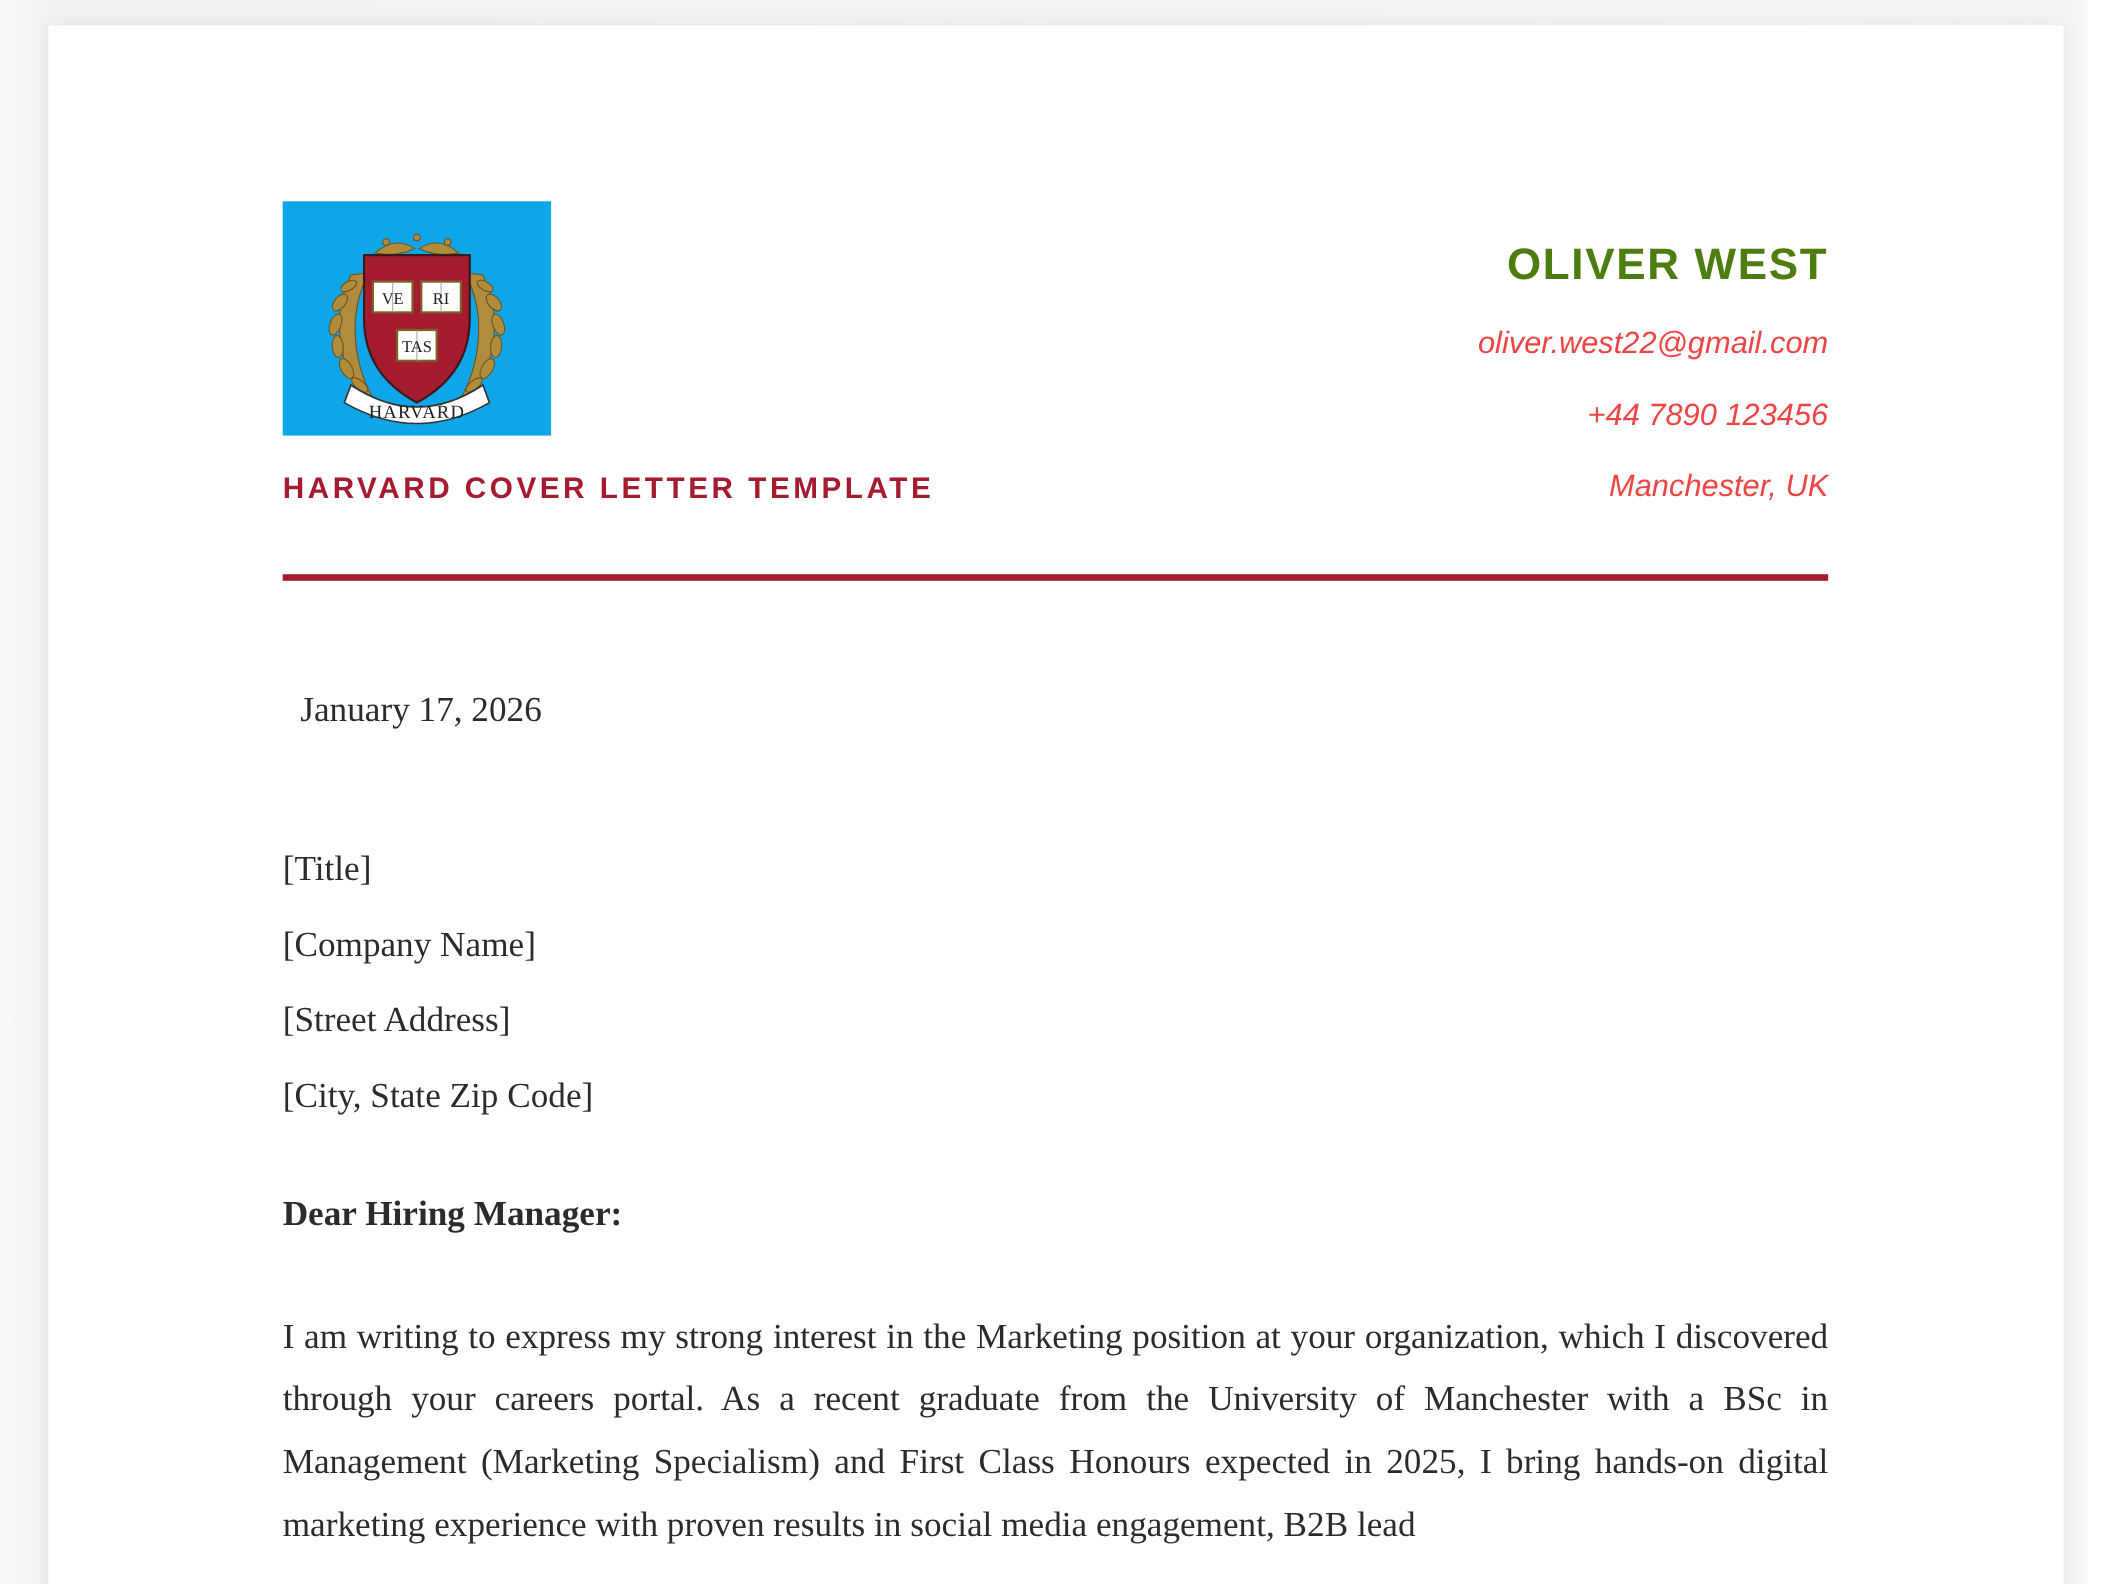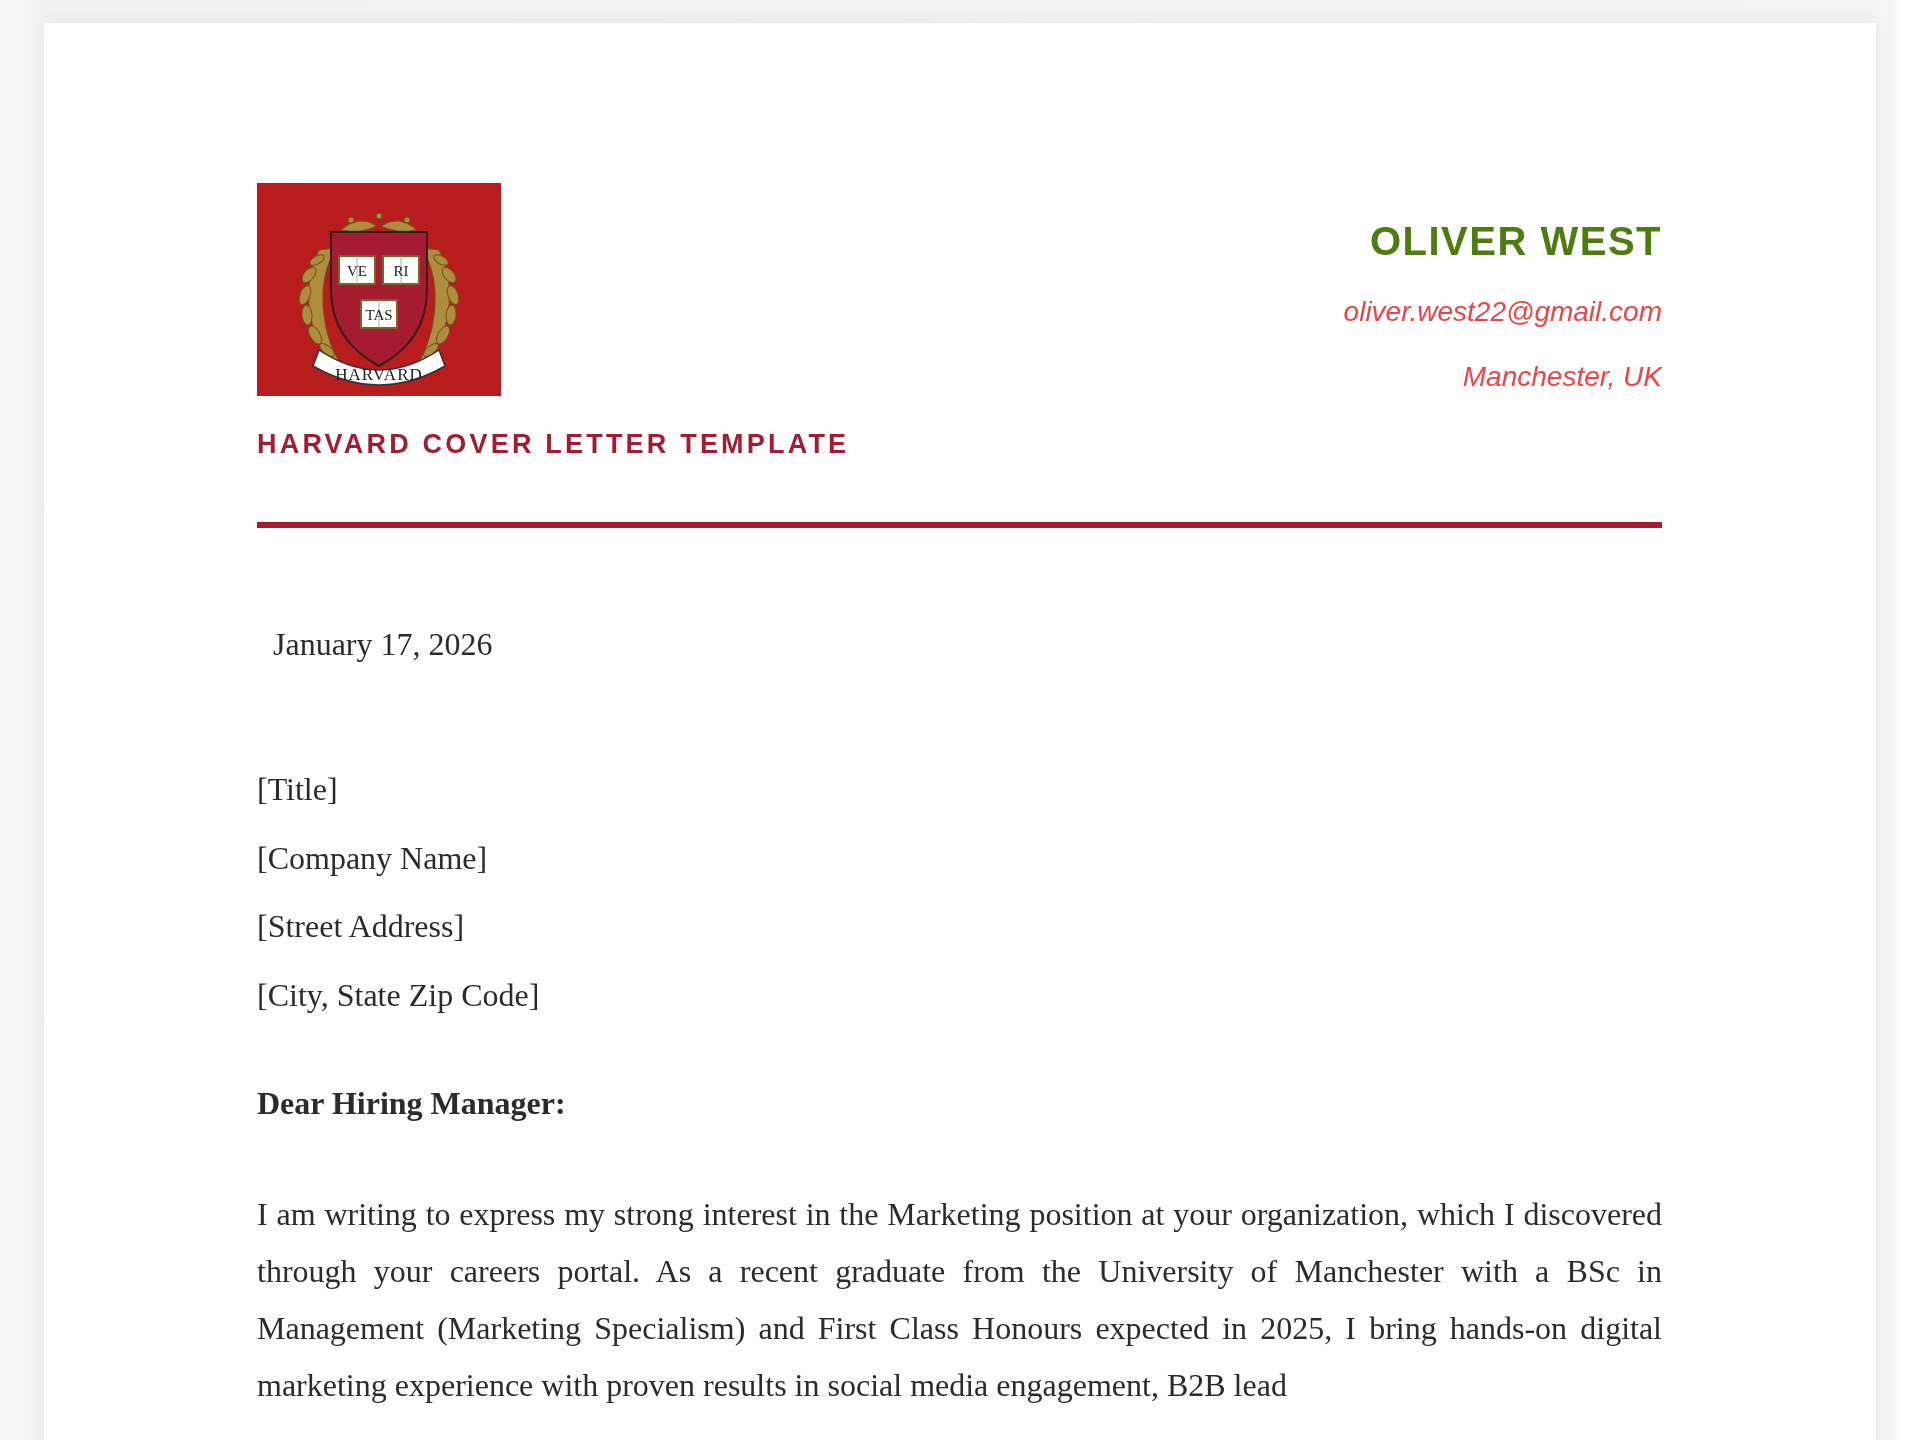--- a/index.html
+++ b/index.html
@@ -25,21 +25,21 @@
     height: 1500px;
     background: #ffffff;
     box-shadow: 0 0 18px rgba(0,0,0,0.05);
   }
   .logo-box {
     position: absolute;
     left: 213px;
     top: 160px;
     width: 244px;
     height: 213px;
-    background: #b91c1c;
+    background: #0ea5e9;
     display: flex;
     align-items: center;
     justify-content: center;
   }
   .doc-title {
     position: absolute;
     left: 213px;
     top: 406px;
     margin: 0;
     font-family: "Liberation Sans", sans-serif;
@@ -172,20 +172,21 @@
         <path d="M40 160 Q100 200 160 160 L166 176 Q100 214 34 176 Z" fill="#ffffff" stroke="#333" stroke-width="1.5"></path>
         <text x="100" y="190" font-family="Liberation Serif, serif" font-size="17" fill="#222" text-anchor="middle" letter-spacing="1">HARVARD</text>
       </svg>
     </div>
 
     <h2 class="doc-title">HARVARD COVER LETTER TEMPLATE</h2>
 
     <div class="contact">
       <h1 class="name">OLIVER WEST</h1>
       <div class="contact-line">oliver.west22@gmail.com</div>
+      <div class="contact-line">+44 7890 123456</div>
       <div class="contact-line">Manchester, UK</div>
     </div>
 
     <div class="rule"></div>
 
     <div class="letter">
       <p class="date">January 17, 2026</p>
 
       <div class="recipient">
         <p class="recipient-line">[Title]</p>

